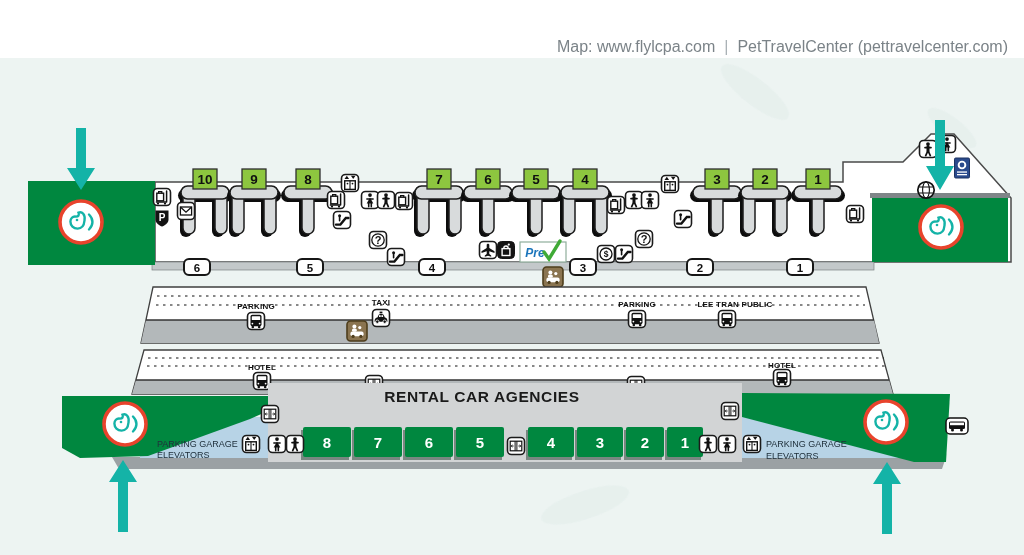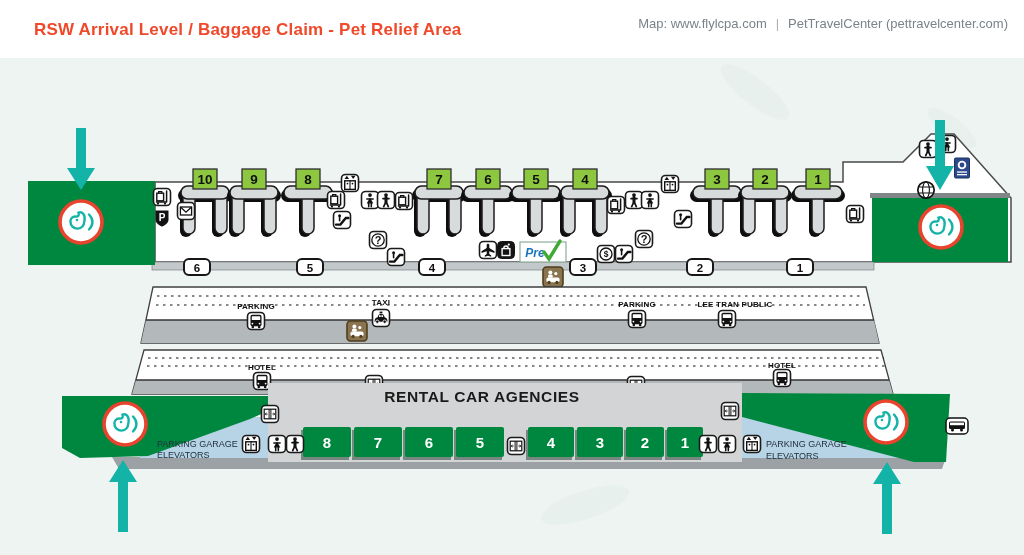--- a/index.html
+++ b/index.html
@@ -1,41 +1,40 @@
 <!DOCTYPE html>
 <html><head>
 <meta charset="utf-8">
 <style>
   html,body{margin:0;padding:0}
   body{width:1024px;height:555px;position:relative;overflow:hidden;
        background:#edf4f2;font-family:"Liberation Sans",sans-serif}
   .header{position:absolute;top:0;left:0;width:1024px;height:58px;background:#ffffff;z-index:2}
   .title{position:absolute;left:34px;top:20px;font-size:17px;font-weight:bold;
          color:#f0482a;margin:0;letter-spacing:.2px;white-space:nowrap}
-  .meta{position:absolute;right:16px;top:16px;font-size:13px;color:#7b8388;white-space:nowrap}
+  .meta{position:absolute;right:16px;top:38px;font-size:16px;color:#7b8388;white-space:nowrap}
   .meta .sep{margin:0 9px;color:#a9b1b5}
   svg.map{position:absolute;top:0;left:0;z-index:1}
   
   text{font-family:"Liberation Sans",sans-serif}
   .tag{font-size:13.5px;font-weight:bold;fill:#101010;text-anchor:middle}
   .door{font-size:11.5px;font-weight:bold;fill:#101010;text-anchor:middle}
   .lbl{font-size:8px;font-weight:bold;fill:#101010;text-anchor:middle;letter-spacing:.2px}
   .cnt{font-size:15px;font-weight:bold;fill:#ffffff;text-anchor:middle}
   .rental{font-size:15.5px;font-weight:bold;fill:#1a1a1a;text-anchor:middle;letter-spacing:.6px}
   .gar{font-size:9px;fill:#20313c}
   .pre{font-size:12px;font-weight:bold;font-style:italic;fill:#1b75bb;text-anchor:middle}
   .icn-q{font-size:11px;font-weight:bold;fill:#101010;text-anchor:middle}
   .icn-d{font-size:8.5px;font-weight:bold;fill:#101010;text-anchor:middle}
   .icn-p{font-size:10px;font-weight:bold;fill:#ffffff;text-anchor:middle}
 </style>
 </head>
 <body>
 
 <div class="header">
-  <h1 class="title">RSW Arrival Level / Baggage Claim - Pet Relief Area</h1>
   <div class="meta">
     <span>Map: www.flylcpa.com</span><span class="sep">|</span><span>PetTravelCenter (pettravelcenter.com)</span>
   </div>
 </div>
 
 <svg class="map" width="1024" height="555" viewBox="0 0 1024 555" xmlns="http://www.w3.org/2000/svg" xmlns:xlink="http://www.w3.org/1999/xlink">
 
   <defs>
 
     <g id="fr">

